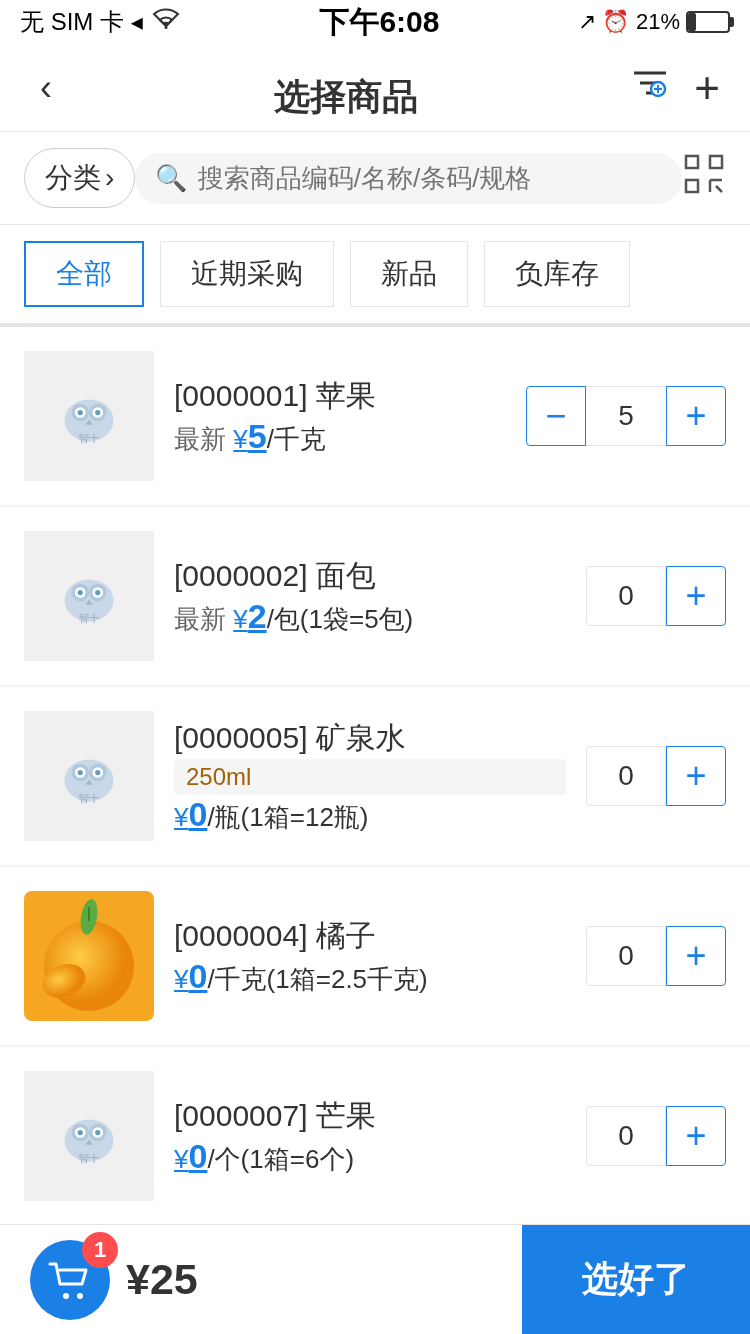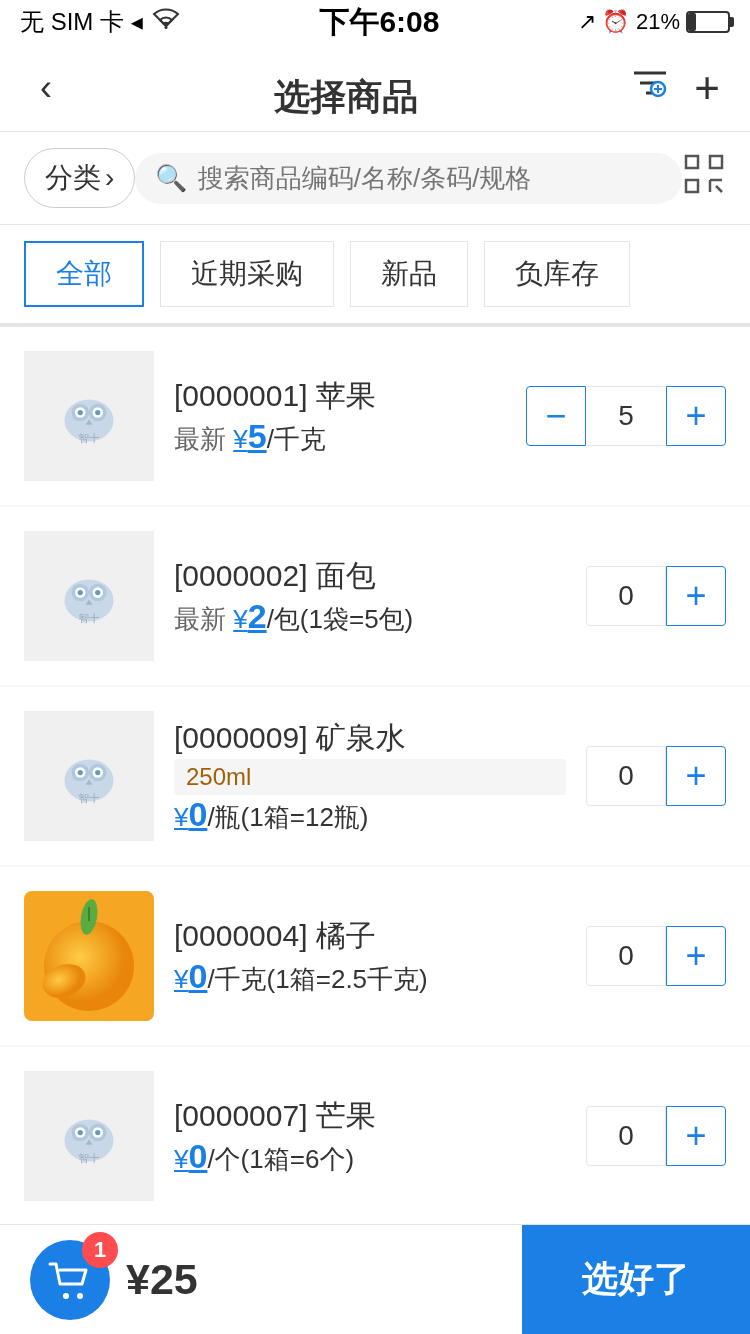--- a/index.html
+++ b/index.html
@@ -478,21 +478,21 @@
           <circle cx="30" cy="36" r="6" fill="#fff"></circle>
           <circle cx="50" cy="36" r="6" fill="#fff"></circle>
           <circle cx="30" cy="36" r="3" fill="#6699bb"></circle>
           <circle cx="50" cy="36" r="3" fill="#6699bb"></circle>
           <polygon points="40,44 36,50 44,50" fill="#a0b8cc"></polygon>
           <text x="40" y="70" text-anchor="middle" font-size="12" fill="#99aabb">智十</text>
         </svg>
       </div>
     </div>
     <div class="product-info">
-      <div class="product-name">[0000009] 矿泉水</div>
+      <div class="product-name">[0000005] 矿泉水</div>
       <div class="product-spec">250ml</div>
       <div class="product-price">
         <span class="currency">¥</span><span class="price-num">0</span><span class="unit">/瓶(1箱=12瓶)</span>
       </div>
     </div>
     <div class="qty-control">
       <input class="qty-input-box" type="text" value="0" style="">
       <button class="qty-btn plus">+</button>
     </div>
   </div>

